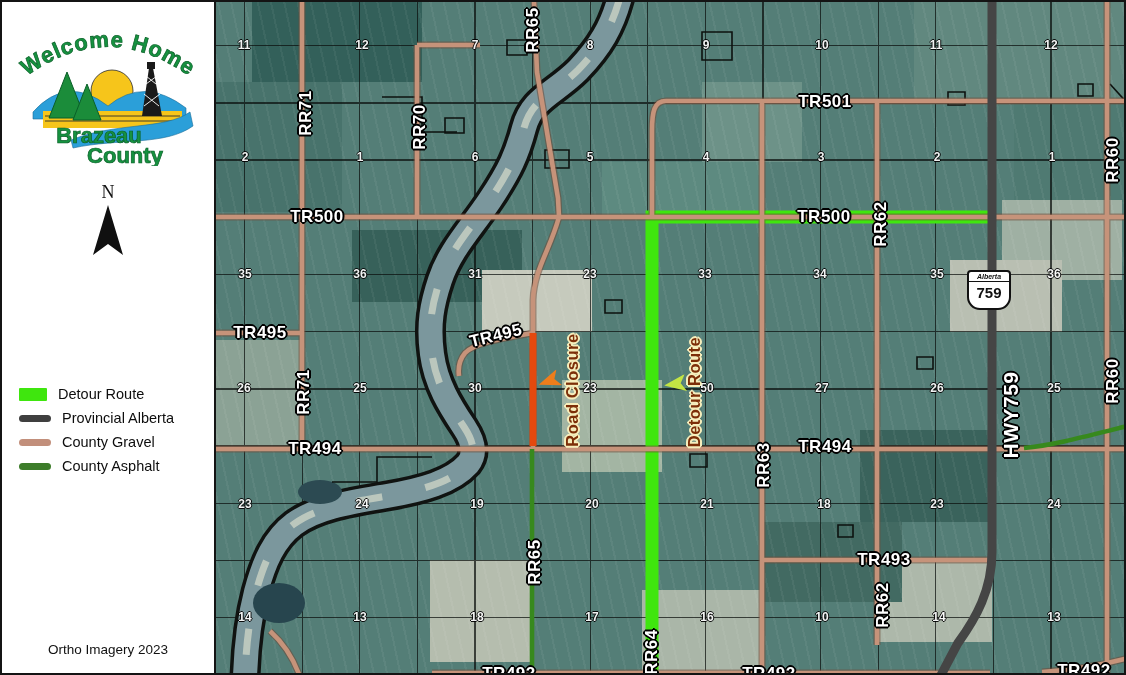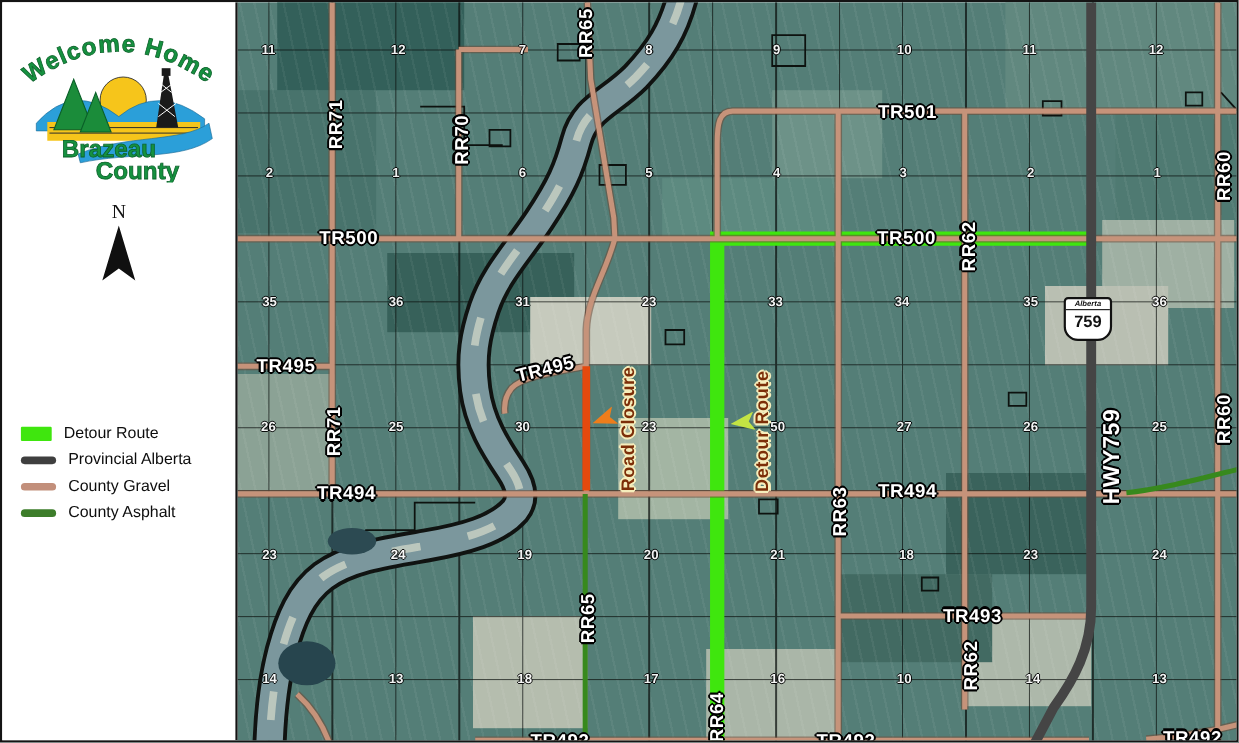--- a/index.html
+++ b/index.html
@@ -127,20 +127,21 @@
         <li>
           <span class="sw line" style="background: rgb(194, 143, 123);"></span>
           <span class="lab">County Gravel</span>
         </li>
         <li>
           <span class="sw line" style="background: rgb(61, 125, 42);"></span>
           <span class="lab">County Asphalt</span>
         </li>
       </ul>
 
+    <div class="credit">Ortho Imagery 2023</div>
   </aside>
 
   <div class="map">
     <div class="patches"></div>
     <div class="grid"></div>
 
     <svg class="geo" viewBox="212 0 914 675" width="914" height="675">
       <defs>
         <path id="riverpath" d="M 618 -5 C 610 25 598 45 576 68 C 552 92 530 96 522 126
           C 515 152 508 168 488 198 C 468 228 448 248 438 278 C 430 302 426 322 430 352

